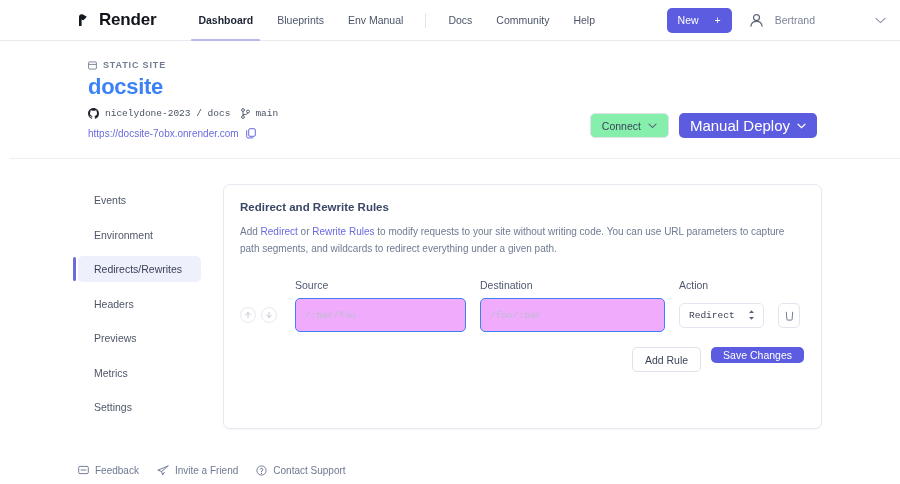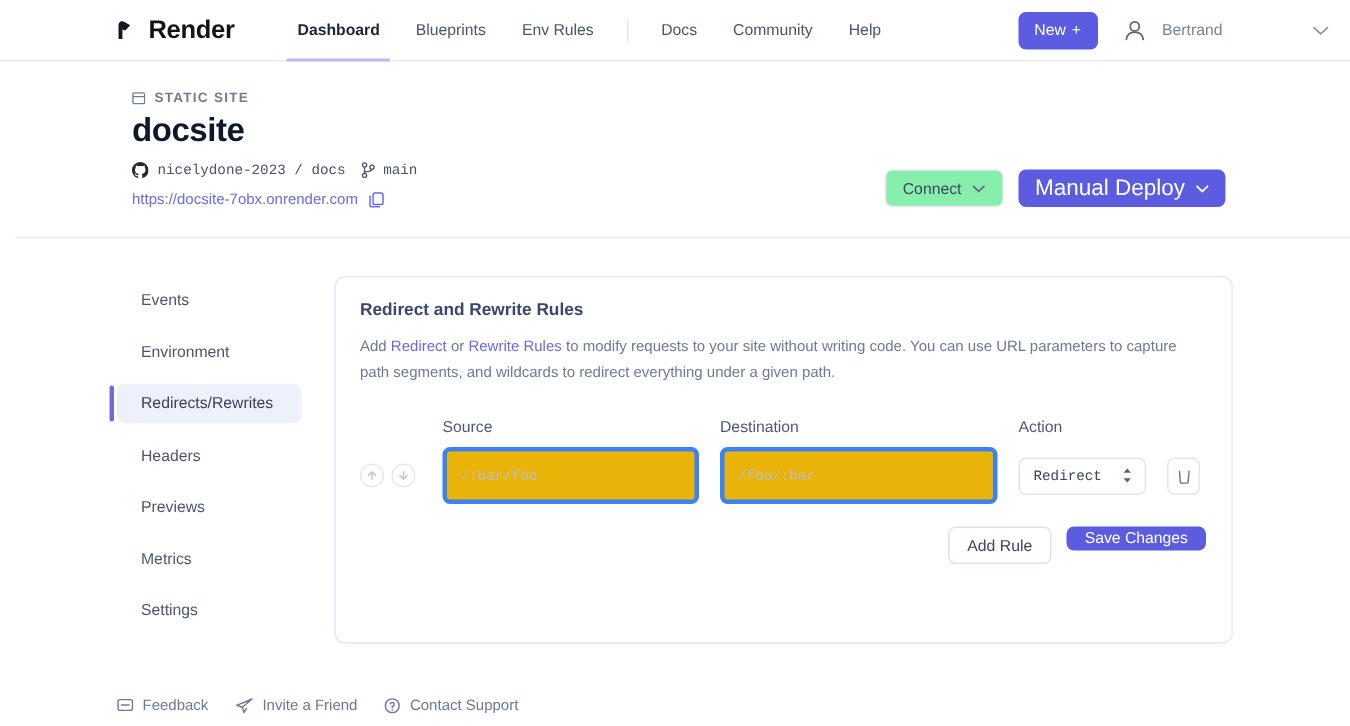--- a/index.html
+++ b/index.html
@@ -36,21 +36,21 @@
   .nav-tab.active::after {
     content: ""; position: absolute; left: 5px; right: 5px; bottom: 0;
     height: 2px; background: #b9b9e8; border-radius: 2px;
   }
   .nav-sep { width: 1px; height: 15px; background: #e2e5ee; margin: 0 10px; }
 
   .nav-right { margin-left: auto; display: flex; align-items: center; gap: 0; }
   .btn-new {
     background: #5c5ce0; color: #fff; font-size: 10.5px;
     border-radius: 5px; height: 25px; padding: 0 11px;
-    display: flex; align-items: center; gap: 4px; border: none; cursor: pointer;
+    display: flex; align-items: center; gap: 16px; border: none; cursor: pointer;
     font-family: inherit;
   }
   .avatar {
     width: 19px; height: 19px; margin-left: 15px;
     display: flex; align-items: center; justify-content: center;
   }
   .user-name { font-size: 10.5px; color: #7b8397; margin-left: 9px; }
   .caret-down { margin-left: 60px; color: #8b92a6; }
 
   
@@ -59,21 +59,21 @@
     border-bottom: 1px solid #eceef3;
     height: 118px;
     position: relative;
     margin-left: 10px;
   }
   .kicker {
     display: flex; align-items: center; gap: 6px;
     font-size: 9px; letter-spacing: 0.85px; color: #737c91; font-weight: 600;
   }
   .site-title {
-    font-size: 22px; font-weight: 700; color: #0f172a;
+    font-size: 22px; font-weight: 700; color: #3b82f6;
     letter-spacing: -0.3px; margin-top: 4px; line-height: 1.15;
   }
   .repo-line {
     display: flex; align-items: center; gap: 6px; margin-top: 9px;
     font-family: "Liberation Mono", monospace; font-size: 9.5px; color: #4a5265;
   }
   .repo-line .branch { margin-left: 5px; display: flex; align-items: flex-start; gap: 5px; }
   .url-line {
     display: flex; align-items: center; gap: 7px; margin-top: 9px;
     font-size: 10px; color: #6b6be0;
@@ -137,22 +137,22 @@
   .col-action { flex: 1; }
 
   .rule-row { display: flex; align-items: center; margin-top: 7px; }
   .handles { width: 55px; flex: 0 0 55px; display: flex; gap: 5px; }
   .circle-btn {
     width: 16px; height: 16px; border-radius: 50%;
     border: 1px solid #e6e9f0; background: #fff;
     display: flex; align-items: center; justify-content: center; cursor: pointer;
   }
   .inp {
-    height: 25px; border: 3px solid #3b82f6; border-radius: 5px;
-    background: #eab308; padding: 16px 9px;
+    height: 25px; border: 1px solid #3b82f6; border-radius: 5px;
+    background: #f0abfc; padding: 16px 9px;
     font-family: "Liberation Mono", monospace; font-size: 9.5px;
     color: #3c4459; outline: none; width: 100%;
   }
   .inp::placeholder { color: #b9bfcd; }
   .src-wrap { width: 185px; flex: 0 0 185px; padding-right: 14px; }
   .dst-wrap { width: 199px; flex: 0 0 199px; padding-right: 14px; }
   .act-wrap { display: flex; align-items: center; gap: 14px; }
   .select-box {
     position: relative; width: 85px; height: 25px;
     border: 1px solid #e1e5ee; border-radius: 5px; background: #fff;
@@ -213,21 +213,21 @@
     </div>
 
     <div class="nav-tabs">
       <div class="nav-tab active">
         <span>Dashboard</span>
       </div>
       <div class="nav-tab">
         <span>Blueprints</span>
       </div>
       <div class="nav-tab">
-        <span>Env Rules</span>
+        <span>Env Manual</span>
       </div>
       <div class="nav-sep"></div>
       <div class="nav-tab">
         <span>Docs</span>
       </div>
       <div class="nav-tab">
         <span>Community</span>
       </div>
       <div class="nav-tab">
         <span>Help</span>

